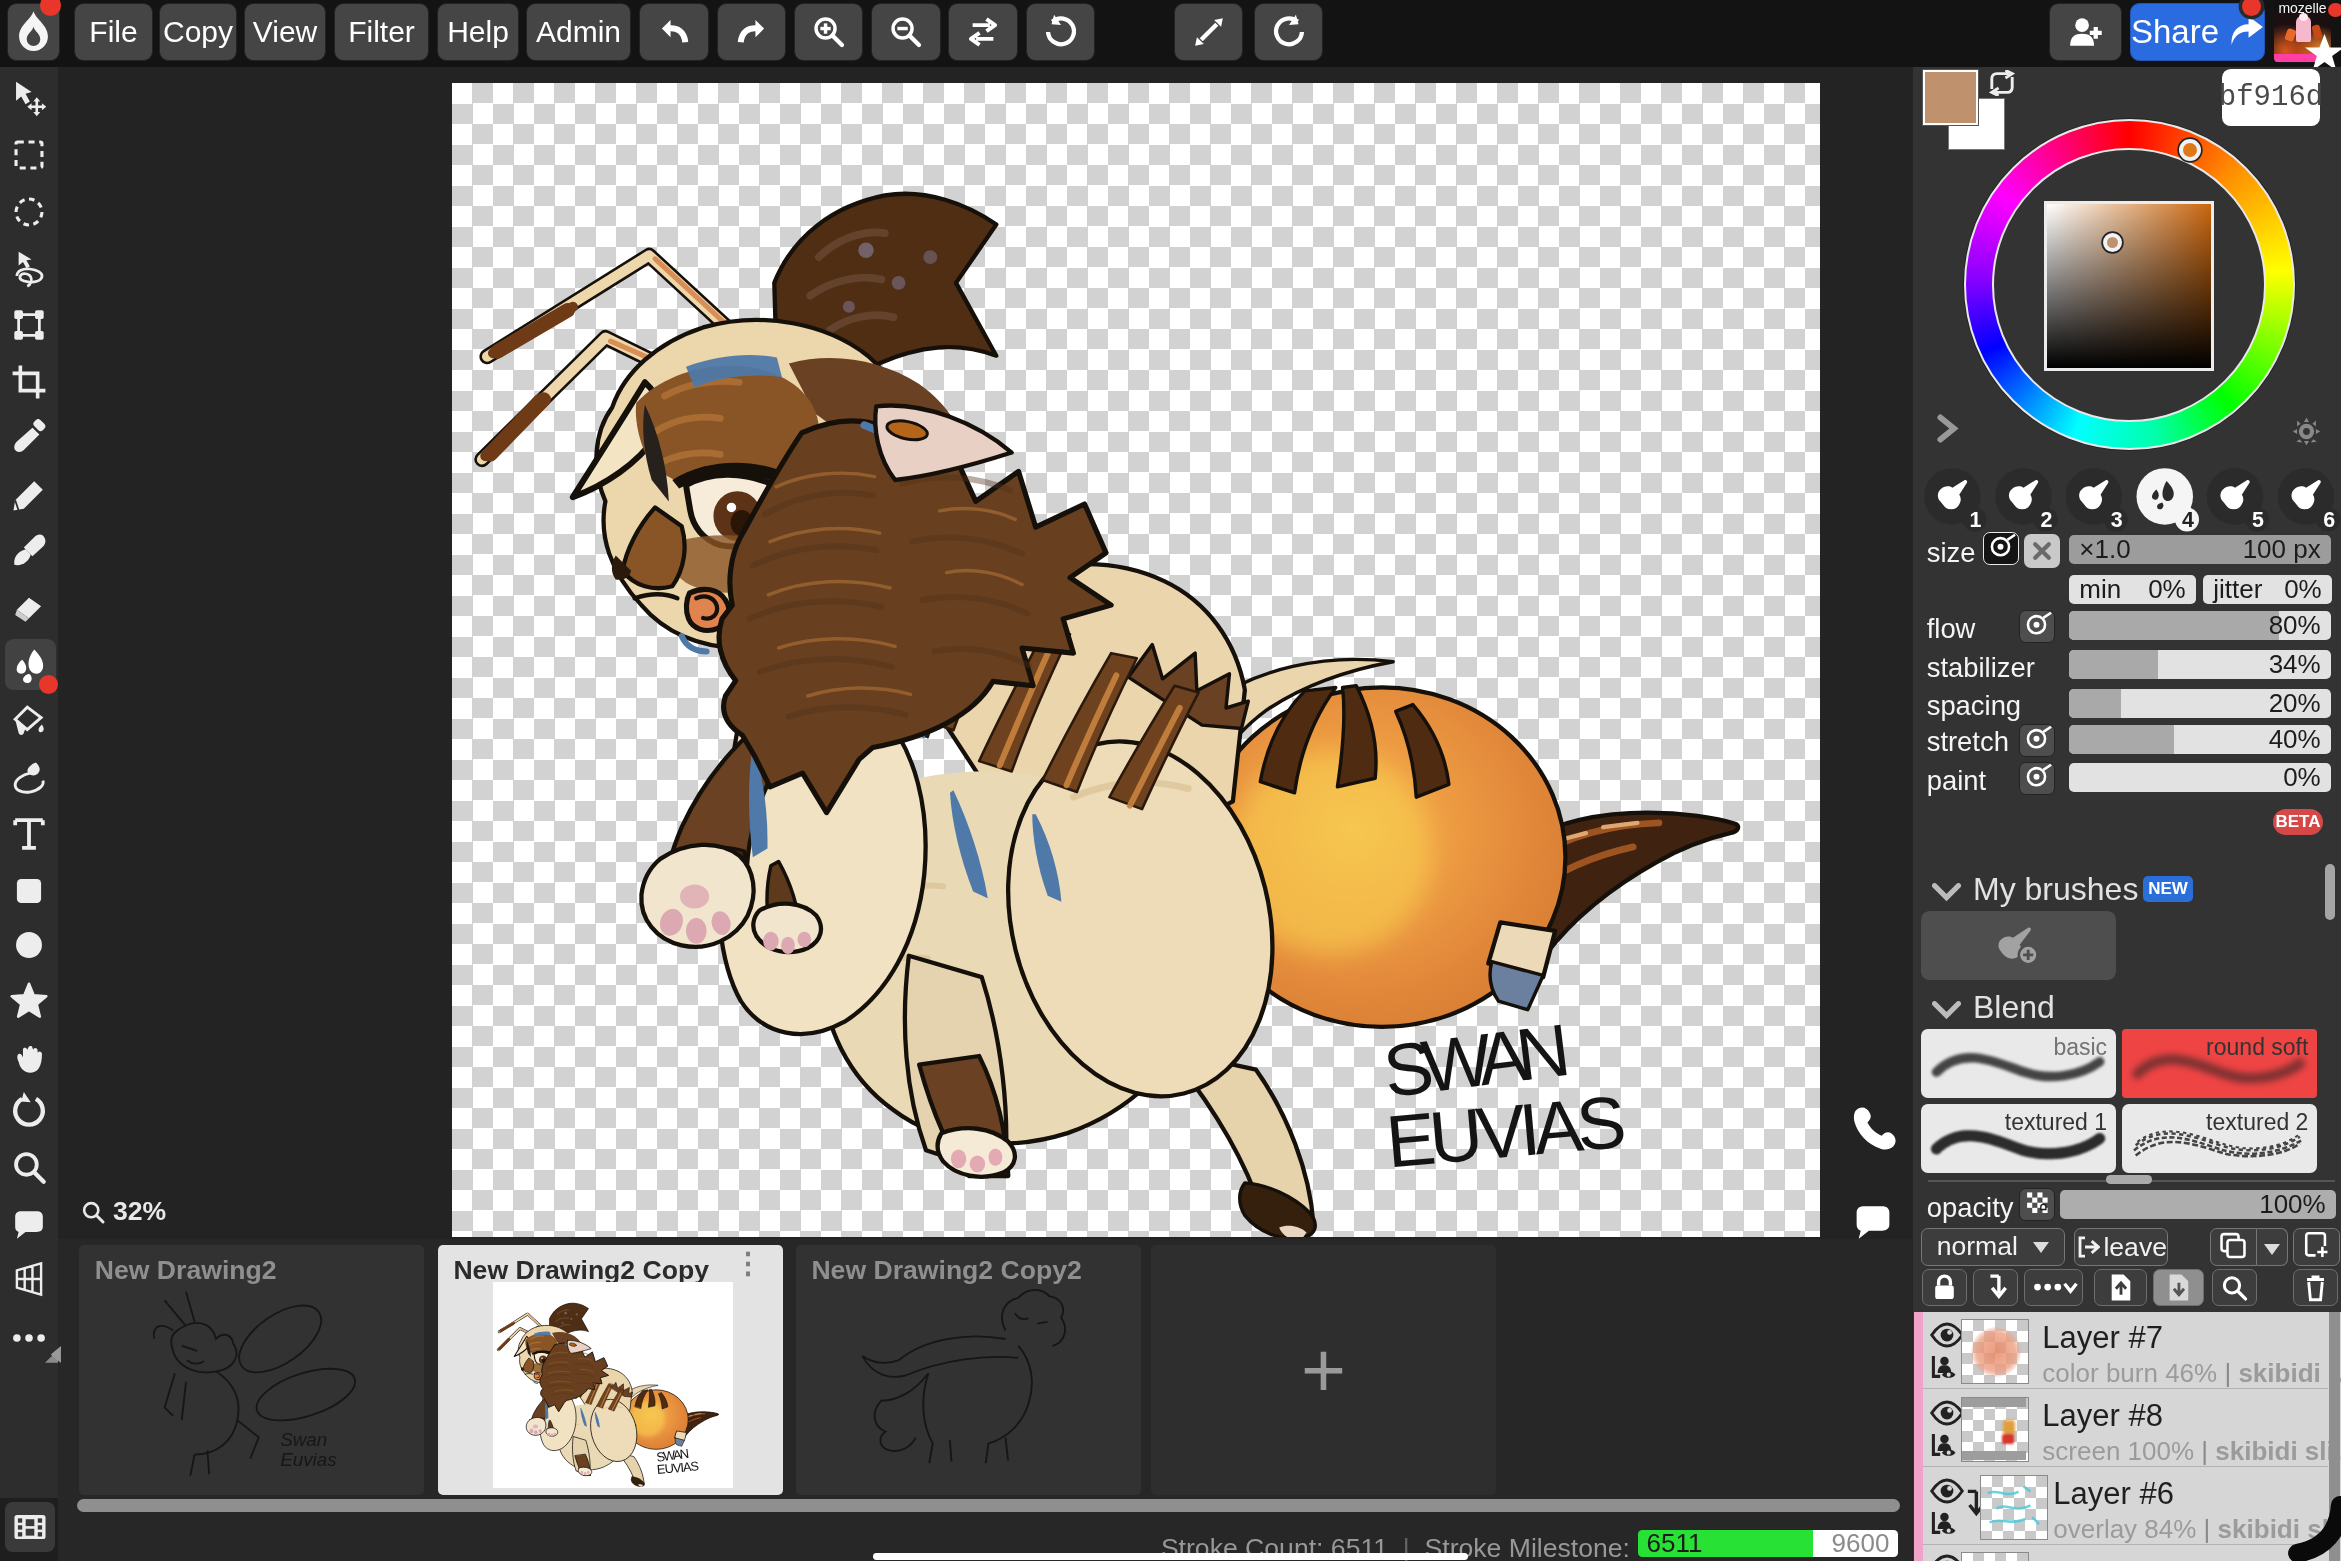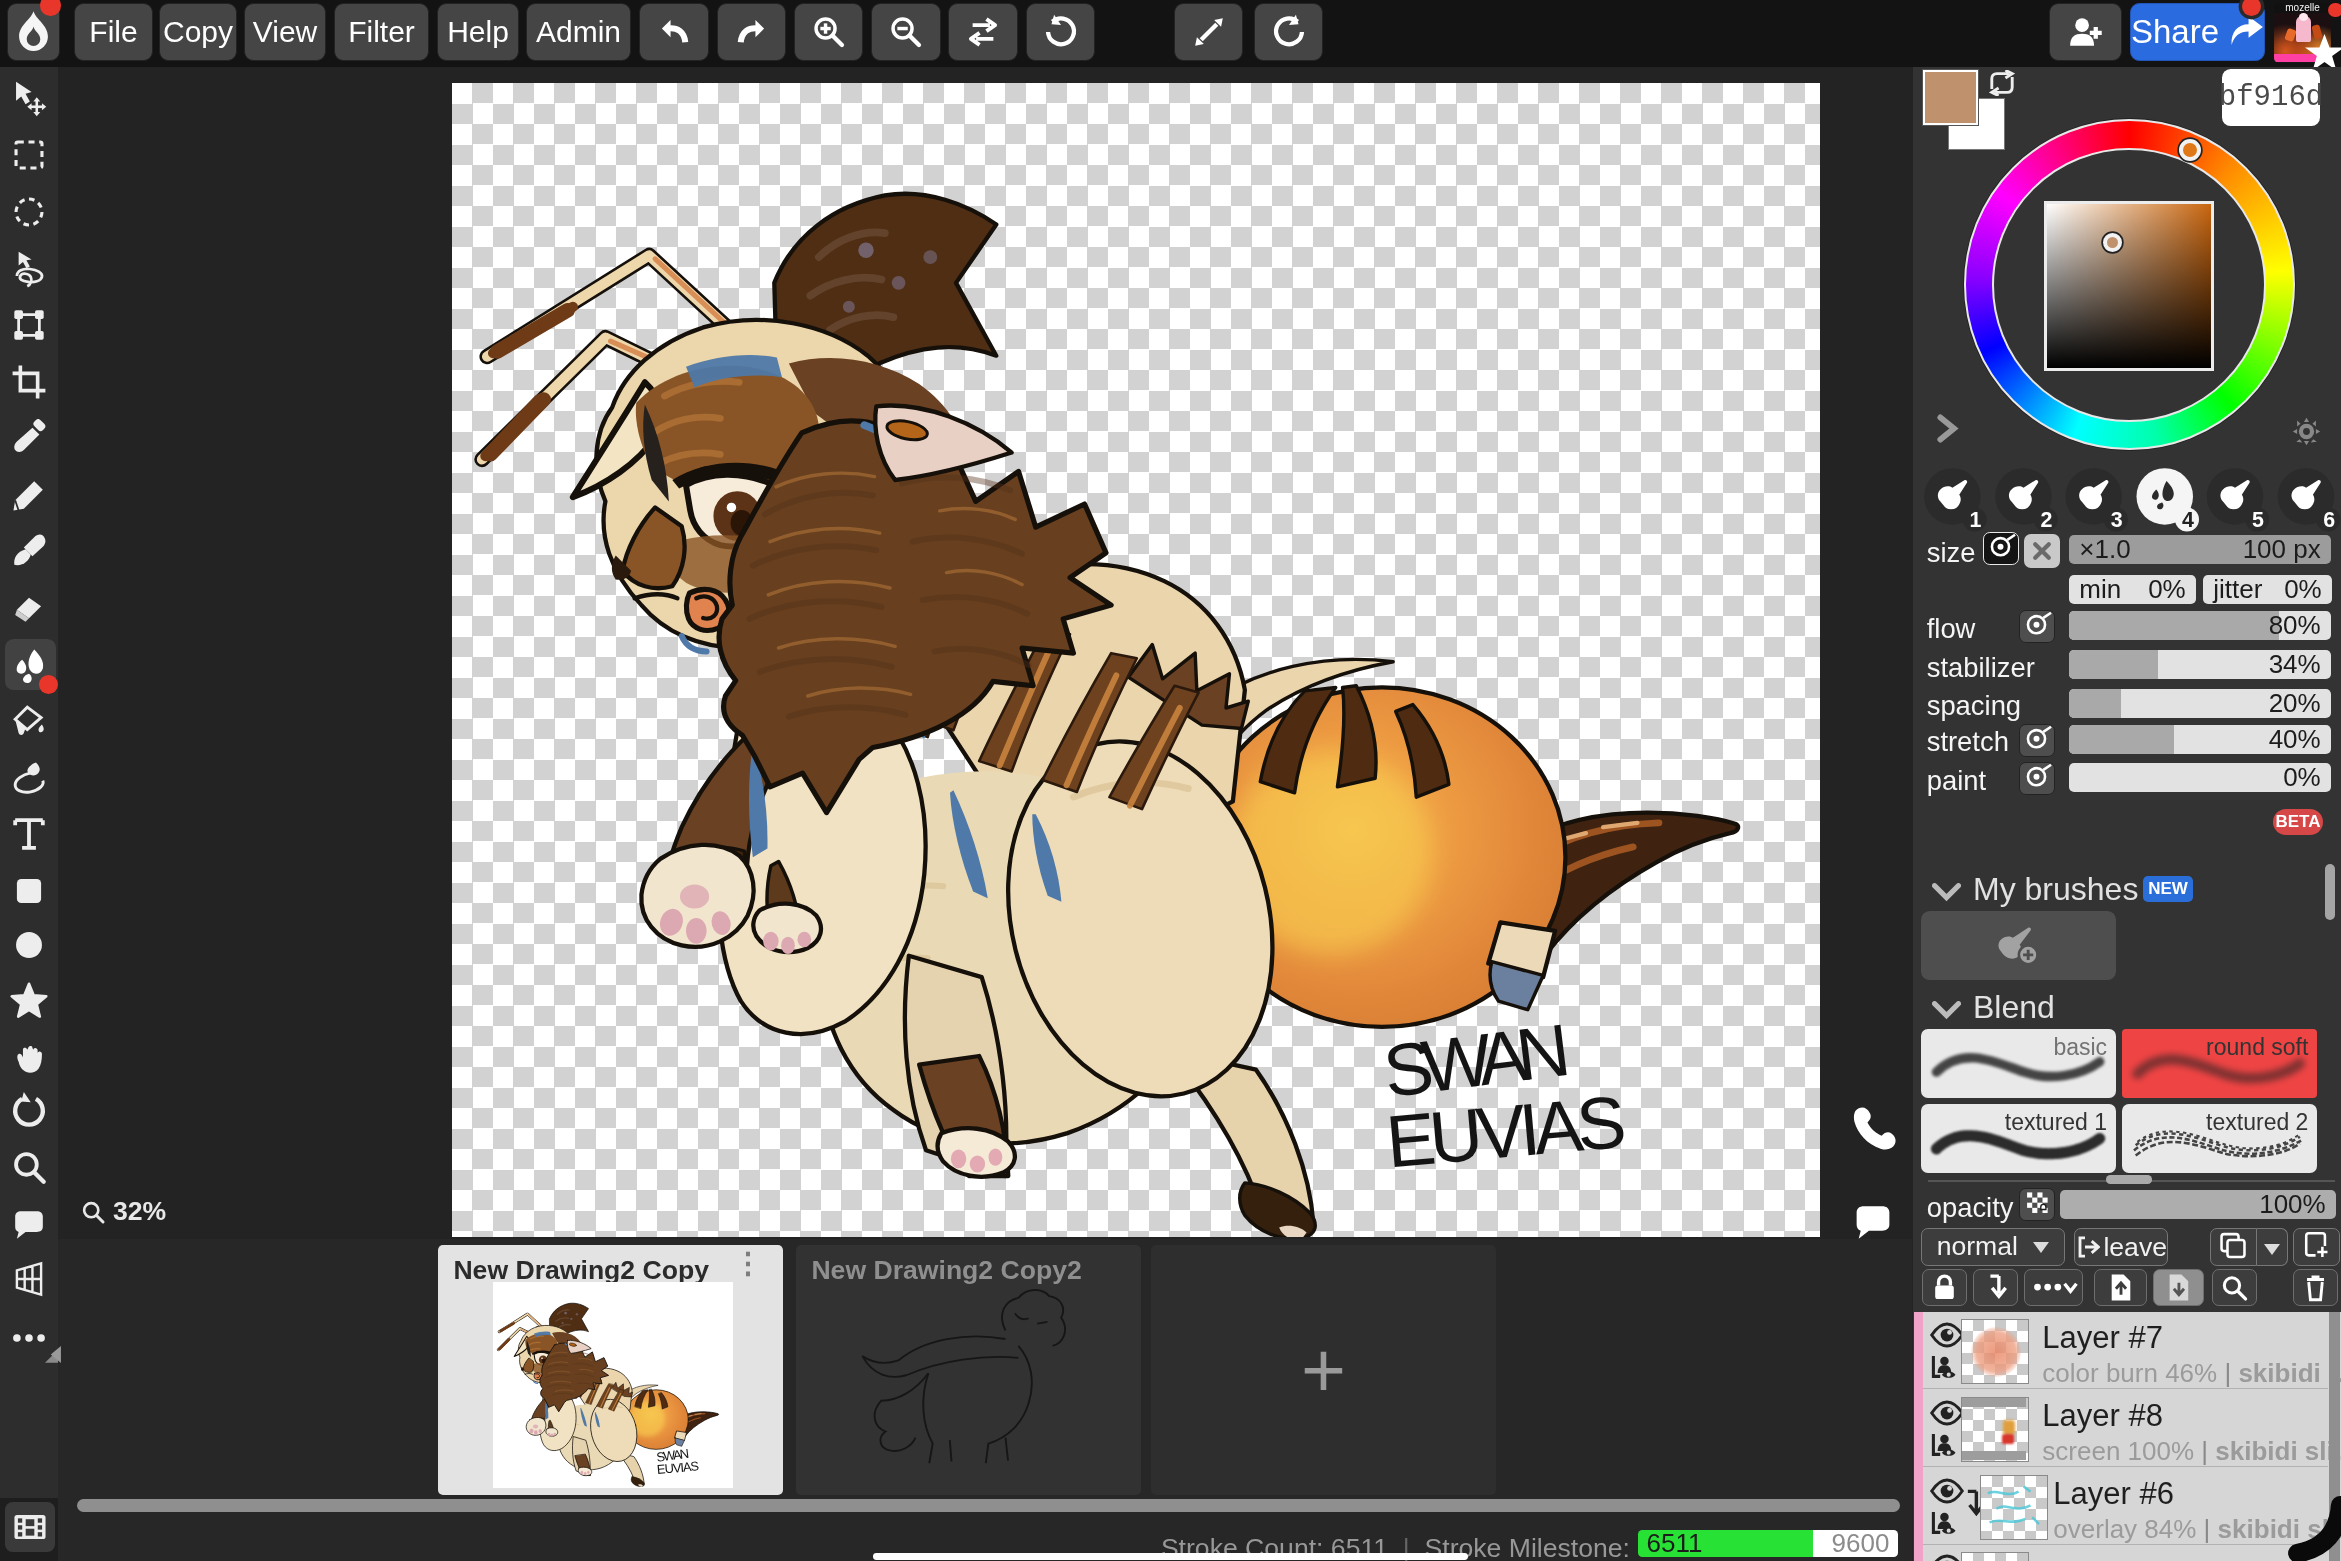--- a/index.html
+++ b/index.html
@@ -266,21 +266,21 @@
   <div style="position:absolute;left:0;top:8.6px;width:57px;height:45px;background:
     radial-gradient(circle at 20% 90%, #d4561c 0%, rgba(212,86,28,0) 45%),
     radial-gradient(circle at 80% 85%, #e08227 0%, rgba(224,130,39,0) 40%),
     radial-gradient(circle at 50% 100%, #b03a12 0%, rgba(176,58,18,0) 60%),
     #1c0f12"></div>
   <div style="position:absolute;left:22px;top:13.7px;width:14.6px;height:26px;background:#f5b8cd;border-radius:6px 6px 2.6px 2.6px"></div>
   <div style="position:absolute;left:25px;top:10.3px;width:9.4px;height:8.6px;background:#fde9ee;border-radius:50%"></div>
   <div style="position:absolute;left:12px;top:26px;width:8.6px;height:12px;background:#e86a2a;border-radius:2.6px;transform:rotate(20deg)"></div>
   <div style="position:absolute;left:39px;top:22px;width:7.7px;height:13.7px;background:#c44a16;border-radius:2.6px;transform:rotate(-15deg)"></div>
   <div style="position:absolute;left:0;top:51px;width:57px;height:8.6px;background:#ff3fa4"></div>
-  <div style="position:absolute;left:0;top:0;width:57px;height:10.3px;background:#111;color:#f5f5f5;font-size:10px;text-align:center;line-height:10.3px">mozelle</div>
+  <div style="position:absolute;left:0;top:0;width:57px;height:10.3px;background:#111;color:#f5f5f5;font-size:14px;text-align:center;line-height:10.3px">mozelle</div>
  </div>
  <svg style="position:absolute;left:2304px;top:34px" width="41" height="39" viewBox="0 0 48 46">
       <path d="M24 0 L30 16 L47 16 L33 26 L38 43 L24 33 L10 43 L15 26 L1 16 L18 16 Z" fill="#fff"></path>
     </svg>
  <div style="position:absolute;left:2328px;top:2.6px;width:14.6px;height:14.6px;border-radius:50%;background:#e8362a"></div>
 </div>
 <div id="leftbar">
  <svg class="ti" style="top:13px" viewBox="0 0 44 44">
       <path d="M7 2 L7 24 L13 19 L18 28 L23 25 L18 16 L25 14 Z" fill="#ededed"></path>
       <g stroke="#ededed" stroke-width="3" fill="none">
@@ -408,20 +408,36 @@
     </svg>
  <b>32%</b>
 </div>
 <svg class="abs" style="left:1850px;top:1104px" width="48" height="48" viewBox="0 0 44 44">
     <path d="M8 4 C12 2 16 4 18 8 C20 11 19 14 16 17 C19 23 24 27 29 29 C32 26 35 25 38 27 C41 29 43 33 41 37 C39 41 34 43 28 41 C16 37 7 27 4 16 C3 10 4 6 8 4 Z" fill="#fff"></path>
   </svg>
 <svg class="abs" style="left:1850px;top:1200px" width="46" height="45" viewBox="0 0 44 44">
     <path d="M6 12 C6 8 9 6 13 6 H31 C35 6 38 8 38 12 V24 C38 28 35 30 31 30 H18 L8 38 L10 30 C7 29 6 27 6 24 Z" fill="#fff"></path>
   </svg>
 <div id="strip">
+ <div class="tile" style="left:21.4px">
+  <div class="ttitle">New Drawing2</div>
+  <svg style="position:absolute;left:34px;top:34px" width="283" height="214" viewBox="0 0 330 250">
+   <g stroke="#141414" stroke-width="2.2" fill="none" opacity="0.9">
+    <ellipse cx="195" cy="70" rx="55" ry="28" transform="rotate(-35 195 70)"></ellipse>
+    <ellipse cx="225" cy="135" rx="60" ry="25" transform="rotate(-18 225 135)"></ellipse>
+    <path d="M85 55 L60 25 M95 50 L85 15 M70 60 C55 50 45 55 48 70"></path>
+    <path d="M75 60 C95 45 115 50 120 70 C128 62 138 64 140 75 C150 90 140 105 120 108 C100 112 80 105 72 90 C66 75 66 66 75 60 Z"></path>
+    <path d="M80 78 L98 84 M86 95 C92 100 100 100 106 96"></path>
+    <path d="M120 108 C140 120 150 140 145 165 C140 190 120 205 95 205 M95 205 L90 230 M110 200 L112 228 M145 165 L170 185 L160 210"></path>
+    <path d="M72 110 L60 150 L70 160 M85 120 L80 165"></path>
+    <text x="195" y="195" font-size="22" fill="#141414" stroke="none" font-style="italic">Swan</text>
+    <text x="195" y="218" font-size="22" fill="#141414" stroke="none" font-style="italic">Euvias</text>
+   </g>
+  </svg>
+ </div>
  <div class="tile" style="left:380px;background:#e3e3e3">
   <div class="ttitle" style="color:#2b2b2b">New Drawing2 Copy</div>
   <div style="position:absolute;left:55px;top:37px;width:240px;height:206px;background:#fff"></div>
   <svg style="position:absolute;left:55px;top:37px" width="240" height="206" viewBox="527 97 1596 1346">
         <use href="#creature"></use>
       </svg>
   <div style="position:absolute;right:20.6px;top:12px;color:#7d7d7d;font-size:29px;font-weight:bold;line-height:13.7px">⋮</div>
  </div>
  <div class="tile" style="left:738px">
   <div class="ttitle">New Drawing2 Copy2</div>

